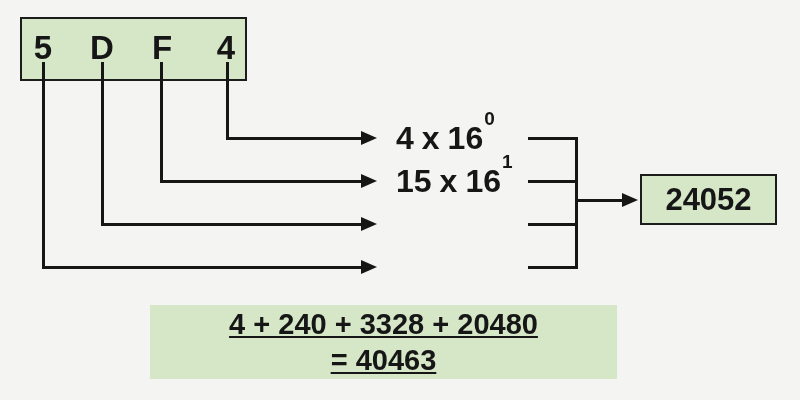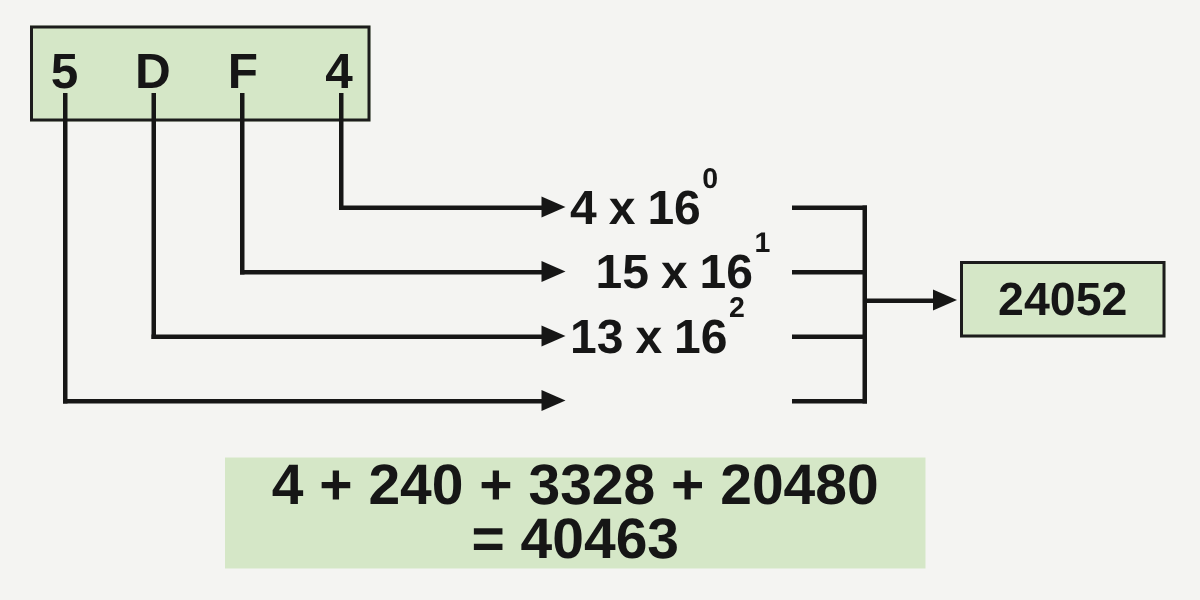--- a/index.html
+++ b/index.html
@@ -25,21 +25,21 @@
   .result-box{
     position:absolute;left:640px;top:174px;width:137px;height:51px;
     background:#d5e7c7;border:2.5px solid #1c1c1c;box-sizing:border-box;
     display:flex;align-items:center;justify-content:center;
     font-size:31px;font-weight:600;
   }
   .sum-box{
     position:absolute;left:150px;top:305px;width:467px;height:74px;
     background:#d5e7c7;
     display:flex;flex-direction:column;align-items:center;justify-content:center;
-    font-size:38px;font-weight:600;line-height:36px;text-align:center;
+    font-size:29px;font-weight:600;line-height:36px;text-align:center;text-decoration:underline;
   }
 
   
   .vline,.hline{position:absolute;background:#161616;}
   .vline{width:3px;}
   .hline{height:3px;}
   .arrowhead{
     position:absolute;width:0;height:0;
     border-top:7px solid transparent;
     border-bottom:7px solid transparent;
@@ -57,24 +57,24 @@
   .run-2{left:159.5px;top:179.5px;width:202px;}
   .run-3{left:100.5px;top:222.5px;width:261px;}
   .run-4{left:41.5px;top:265.5px;width:320px;}
   .ah-1{left:361px;top:131px;}
   .ah-2{left:361px;top:174px;}
   .ah-3{left:361px;top:217px;}
   .ah-4{left:361px;top:260px;}
 
   
   .expr-row{
-    position:absolute;left:380px;height:40px;line-height:40px;
+    position:absolute;left:396px;height:40px;line-height:40px;
     font-size:32px;font-weight:600;white-space:nowrap;
   }
-  .er-0{top:118px;} .er-1{top:161px;margin-left:17px;} .er-2{top:204px;} .er-3{top:247px;}
+  .er-0{top:118px;} .er-1{top:161px;} .er-2{top:204px;} .er-3{top:247px;}
   .expr-row .mul{margin:0 8px;}
   .expr-row sup{
     font-size:19px;font-weight:600;position:relative;top:-12px;left:1px;line-height:0;
   }
 
   
   .stub-0{left:528px;top:136.5px;width:50px;}
   .stub-1{left:528px;top:179.5px;width:50px;}
   .stub-2{left:528px;top:222.5px;width:50px;}
   .stub-3{left:528px;top:265.5px;width:50px;}
@@ -106,23 +106,20 @@
   <div class="arrowhead ah-2"></div>
   <div class="arrowhead ah-3"></div>
   <div class="arrowhead ah-4"></div>
 
   <div class="expr-row er-0">
     <span>4</span><span class="mul">x</span><span>16</span><sup>0</sup>
   </div>
   <div class="expr-row er-1">
     <span>15</span><span class="mul">x</span><span>16</span><sup>1</sup>
   </div>
-  <div class="expr-row er-2">
-    <span>13</span><span class="mul">x</span><span>16</span><sup>2</sup>
-  </div>
 
   <div class="hline stub-0"></div>
   <div class="hline stub-1"></div>
   <div class="hline stub-2"></div>
   <div class="hline stub-3"></div>
   <div class="vline bracket"></div>
   <div class="hline out-line"></div>
   <div class="arrowhead ah-out"></div>
 
   <div class="result-box">

